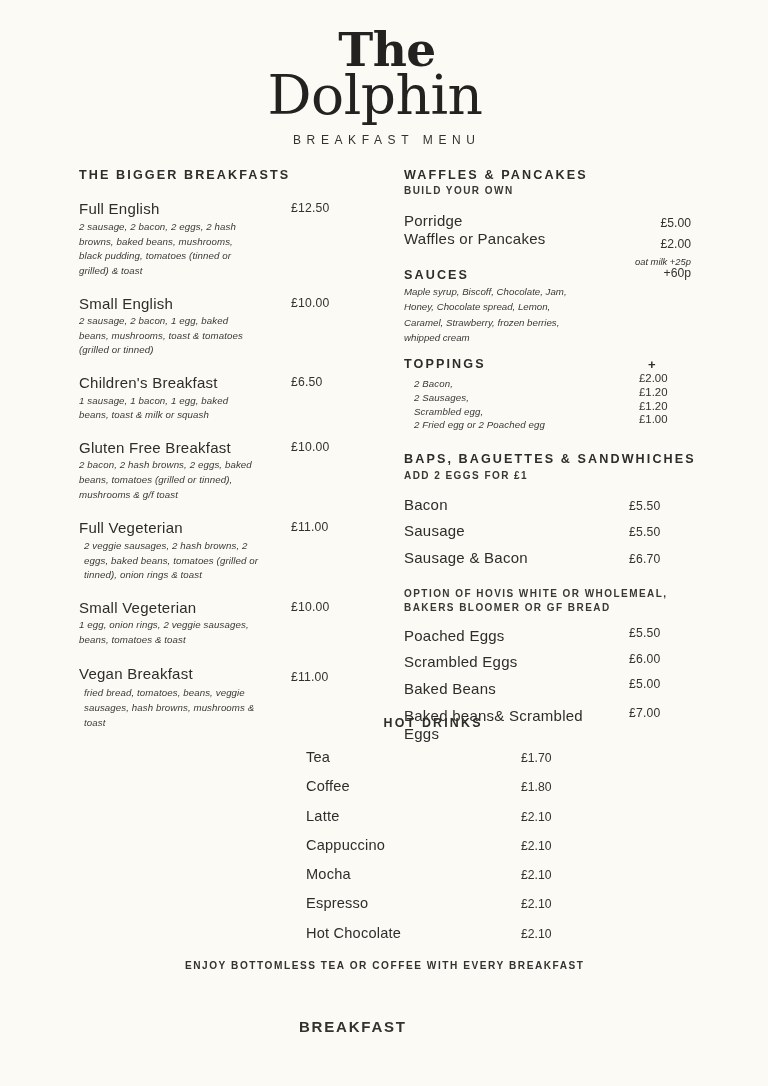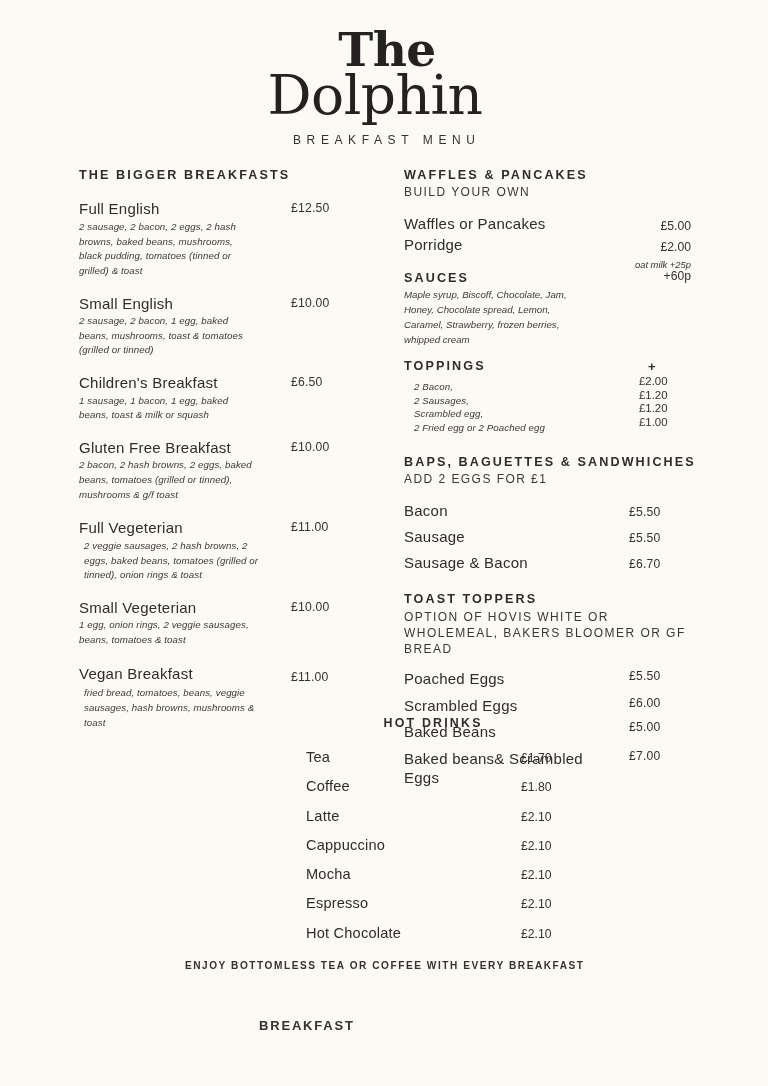--- a/index.html
+++ b/index.html
@@ -62,22 +62,22 @@
 
   .sect-head {
     font-size: 12.6px;
     font-weight: bold;
     letter-spacing: 2.1px;
     color: #2F2D2A;
     text-transform: uppercase;
     line-height: 1.15;
   }
   .sect-sub {
-    font-size: 12px;
-    font-weight: normal;
+    font-size: 10px;
+    font-weight: bold;
     letter-spacing: 1.45px;
     color: #3A3835;
     text-transform: uppercase;
     line-height: 1.35;
     margin-top: 2px;
   }
 
   
   .item {
     position: relative;
@@ -222,25 +222,26 @@
     line-height: 1.55;
     color: #34322F;
     text-indent: 1.55px;
   }
   .footer-word {
     position: absolute;
     top: 1018px;
     left: 0;
     width: 612px;
     text-align: center;
-    font-size: 13px;
+    font-size: 15px;
     font-weight: bold;
     letter-spacing: 1.8px;
     color: #34322F;
     text-indent: 1.8px;
+    padding-left: 46px;
   }
 </style>
 </head>
 <body>
 
 <div class="masthead">
   <div class="brand-the">The</div>
   <div class="brand-dolphin">Dolphin</div>
   <div class="masthead-sub">BREAKFAST MENU</div>
 </div>
@@ -295,25 +296,25 @@
   </div>
 </div>
 
 <div class="col col-right">
 
   <div class="section">
     <div class="sect-head">WAFFLES &amp; PANCAKES</div>
     <div class="sect-sub">BUILD YOUR OWN</div>
 
     <div style="position:relative; margin-top:14px; height:52px;">
+      <div class="row" style="margin-top:3px;">
+        <div class="item-name">Porridge</div>
+      </div>
       <div class="row" style="margin-top:0;">
         <div class="item-name">Waffles or Pancakes</div>
-      </div>
-      <div class="row" style="margin-top:3px;">
-        <div class="item-name">Porridge</div>
       </div>
 
       <div class="pricestack" style="left:215px; top:5px;">
         <div>£5.00</div>
         <div style="margin-top:9px;">£2.00</div>
         <div class="sub" style="margin-top:7px;">oat milk +25p</div>
       </div>
     </div>
   </div>
 
@@ -361,21 +362,20 @@
       <div class="item-name">Sausage</div>
       <div class="item-price" style="top:3px;">£5.50</div>
     </div>
     <div class="row" style="margin-top:8px;">
       <div class="item-name">Sausage &amp; Bacon</div>
       <div class="item-price" style="top:3px;">£6.70</div>
     </div>
   </div>
 
   <div class="section" style="margin-top:20px;">
-    <div class="sect-head">TOAST TOPPERS</div>
     <div class="sect-sub" style="width:285px;">OPTION OF HOVIS WHITE OR WHOLEMEAL, BAKERS BLOOMER OR GF BREAD</div>
 
     <div class="row" style="margin-top:13px;">
       <div class="item-name">Poached Eggs</div>
       <div class="item-price" style="top:-1px;">£5.50</div>
     </div>
     <div class="row" style="margin-top:8px;">
       <div class="item-name">Scrambled Eggs</div>
       <div class="item-price" style="top:-1px;">£6.00</div>
     </div>

